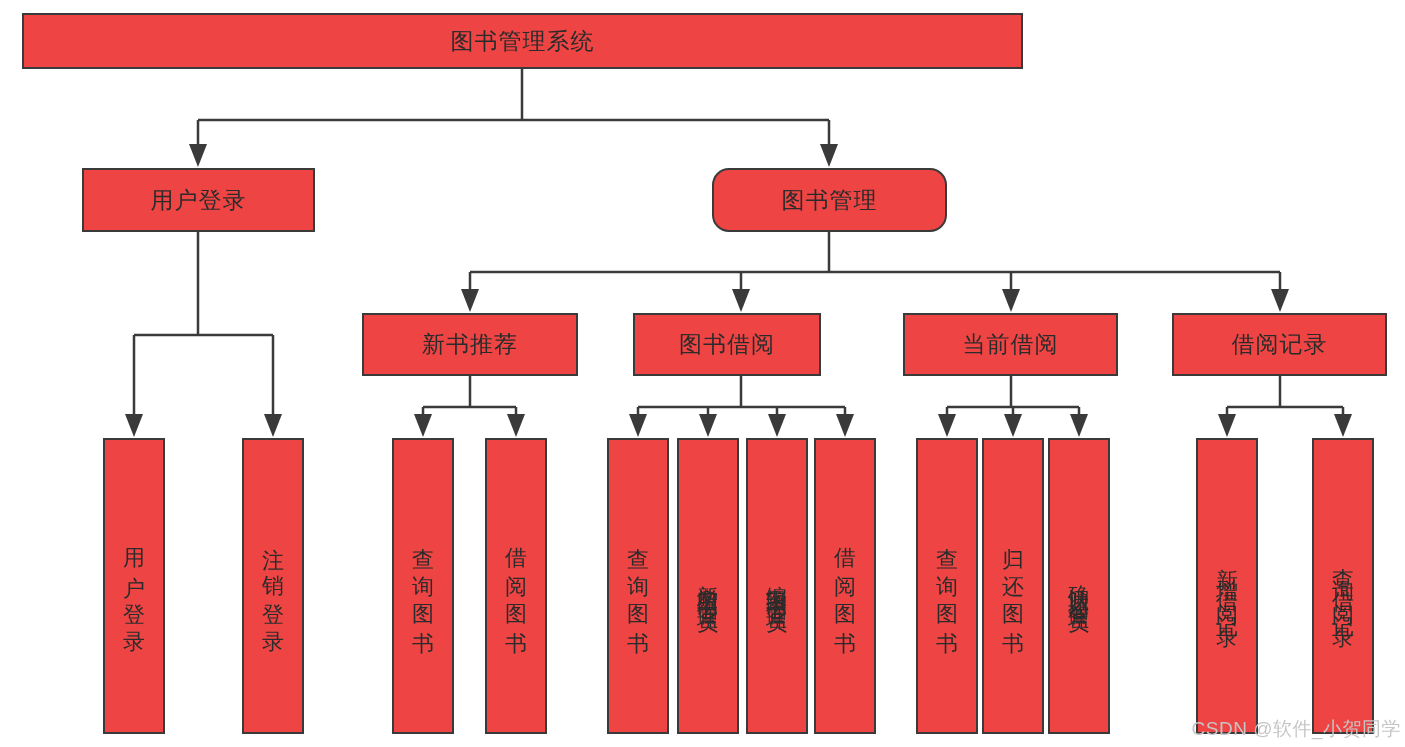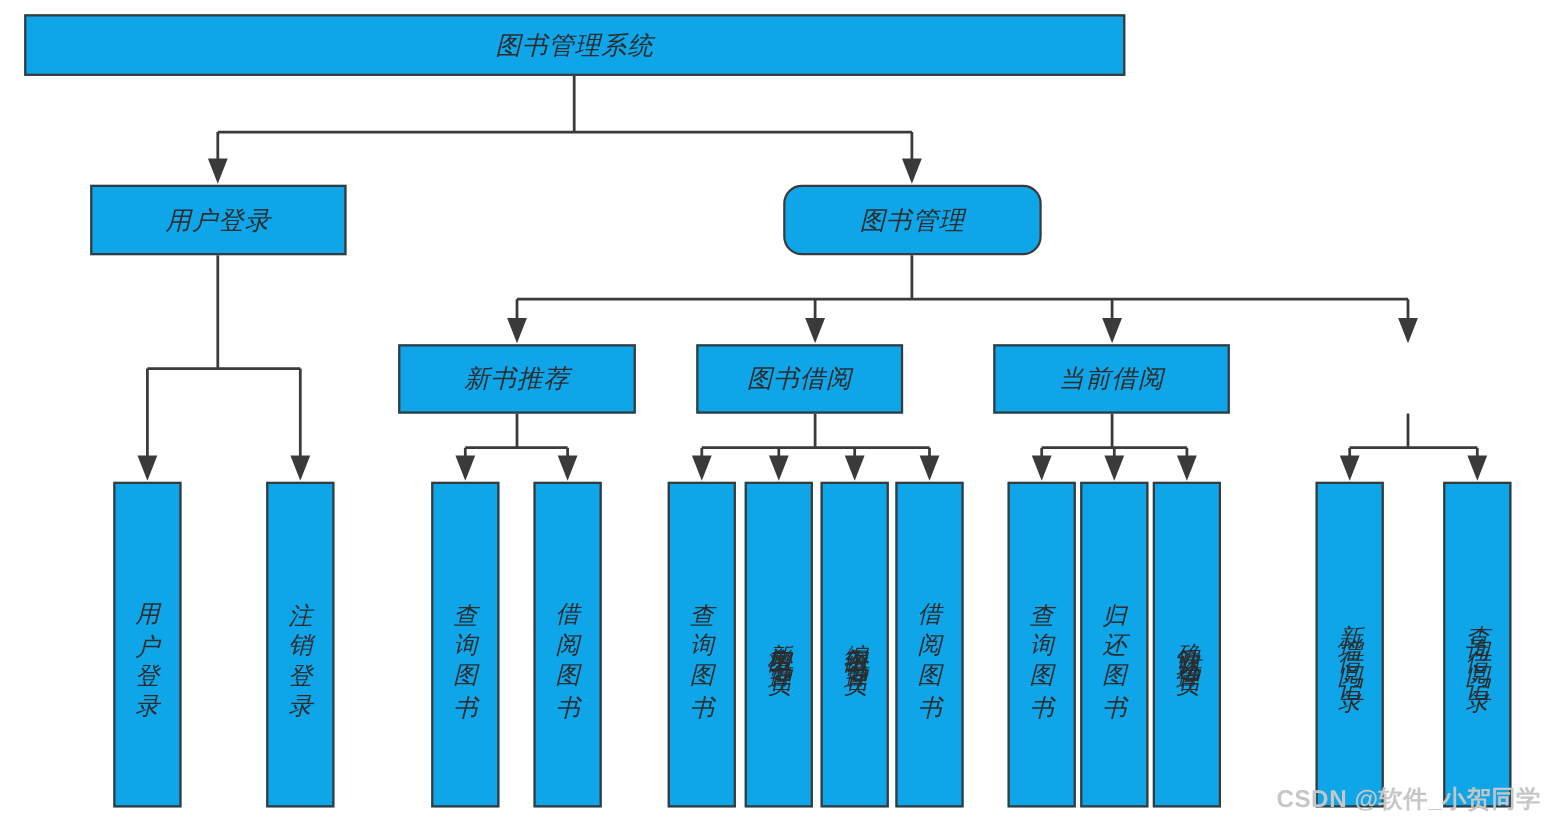--- a/index.html
+++ b/index.html
@@ -18,47 +18,45 @@
   }
   .stage { position: absolute; inset: 0; width: 1405px; height: 747px; }
   svg.connectors {
     position: absolute; left: 0; top: 0;
     width: 1405px; height: 747px;
     color: var(--line);
     z-index: 1;
   }
   .node {
     position: absolute;
-    background: #0ea5e9;
+    background: #ef4444;
     border: 2.5px solid var(--line);
     color: var(--text);
     display: flex; align-items: center; justify-content: center;
     z-index: 2;
-    font-style: italic;
   }
   .h-node { font-size: 23px; letter-spacing: 1px; white-space: nowrap; }
   .v-node {
     writing-mode: vertical-rl;
     text-orientation: mixed;
     font-size: 22px;
     line-height: 1;
     width: 62px; height: 296px; top: 438px;
   }
   .sp-wide  { letter-spacing: 28px; }
   .sp-mid   { letter-spacing: 12px; }
   .sp-tight { letter-spacing: 4px; font-size: 21px; }
   .watermark {
     position: absolute;
     right: 4px; bottom: 5px;
     color: var(--watermark);
-    font-size: 22px;
+    font-size: 19px;
     letter-spacing: 0.5px;
     z-index: 3;
     white-space: nowrap;
-    font-weight: bold;
   }
 </style>
 </head>
 <body>
 
 <div class="stage">
 
   <svg class="connectors" viewBox="0 0 1405 747" aria-hidden="true">
     <g stroke="currentColor" stroke-width="2.5" fill="none">
 
@@ -103,20 +101,21 @@
   </svg>
 
   <div class="node h-node" style="left:22px; top:13px; width:1001px; height:56px;">图书管理系统</div>
 
   <div class="node h-node" style="left:82px; top:168px; width:233px; height:64px;">用户登录</div>
   <div class="node h-node" style="left:712px; top:168px; width:235px; height:64px;border-radius:17px;">图书管理</div>
 
   <div class="node h-node" style="left:362px; top:313px; width:216px; height:63px;">新书推荐</div>
   <div class="node h-node" style="left:633px; top:313px; width:188px; height:63px;">图书借阅</div>
   <div class="node h-node" style="left:903px; top:313px; width:215px; height:63px;">当前借阅</div>
+  <div class="node h-node" style="left:1172px; top:313px; width:215px; height:63px;">借阅记录</div>
 
   <div class="node v-node sp-wide" style="left:103px;">用户登录</div>
   <div class="node v-node sp-wide" style="left:242px;">注销登录</div>
 
   <div class="node v-node sp-wide" style="left:392px;">查询图书</div>
   <div class="node v-node sp-wide" style="left:485px;">借阅图书</div>
 
   <div class="node v-node sp-wide" style="left:607px;">查询图书</div>
   <div class="node v-node sp-tight" style="left:677px;">新增图书（管理员）</div>
   <div class="node v-node sp-tight" style="left:746px;">编辑图书（管理员）</div>

